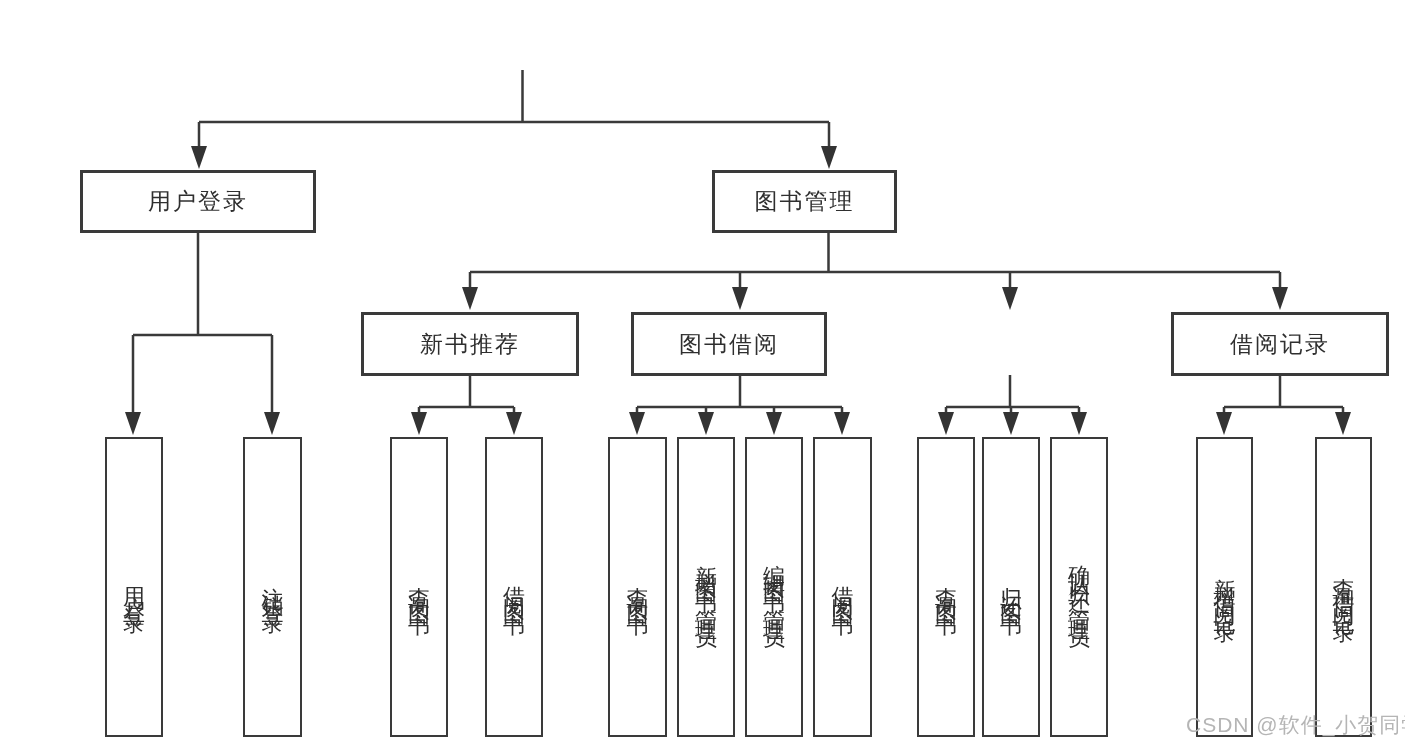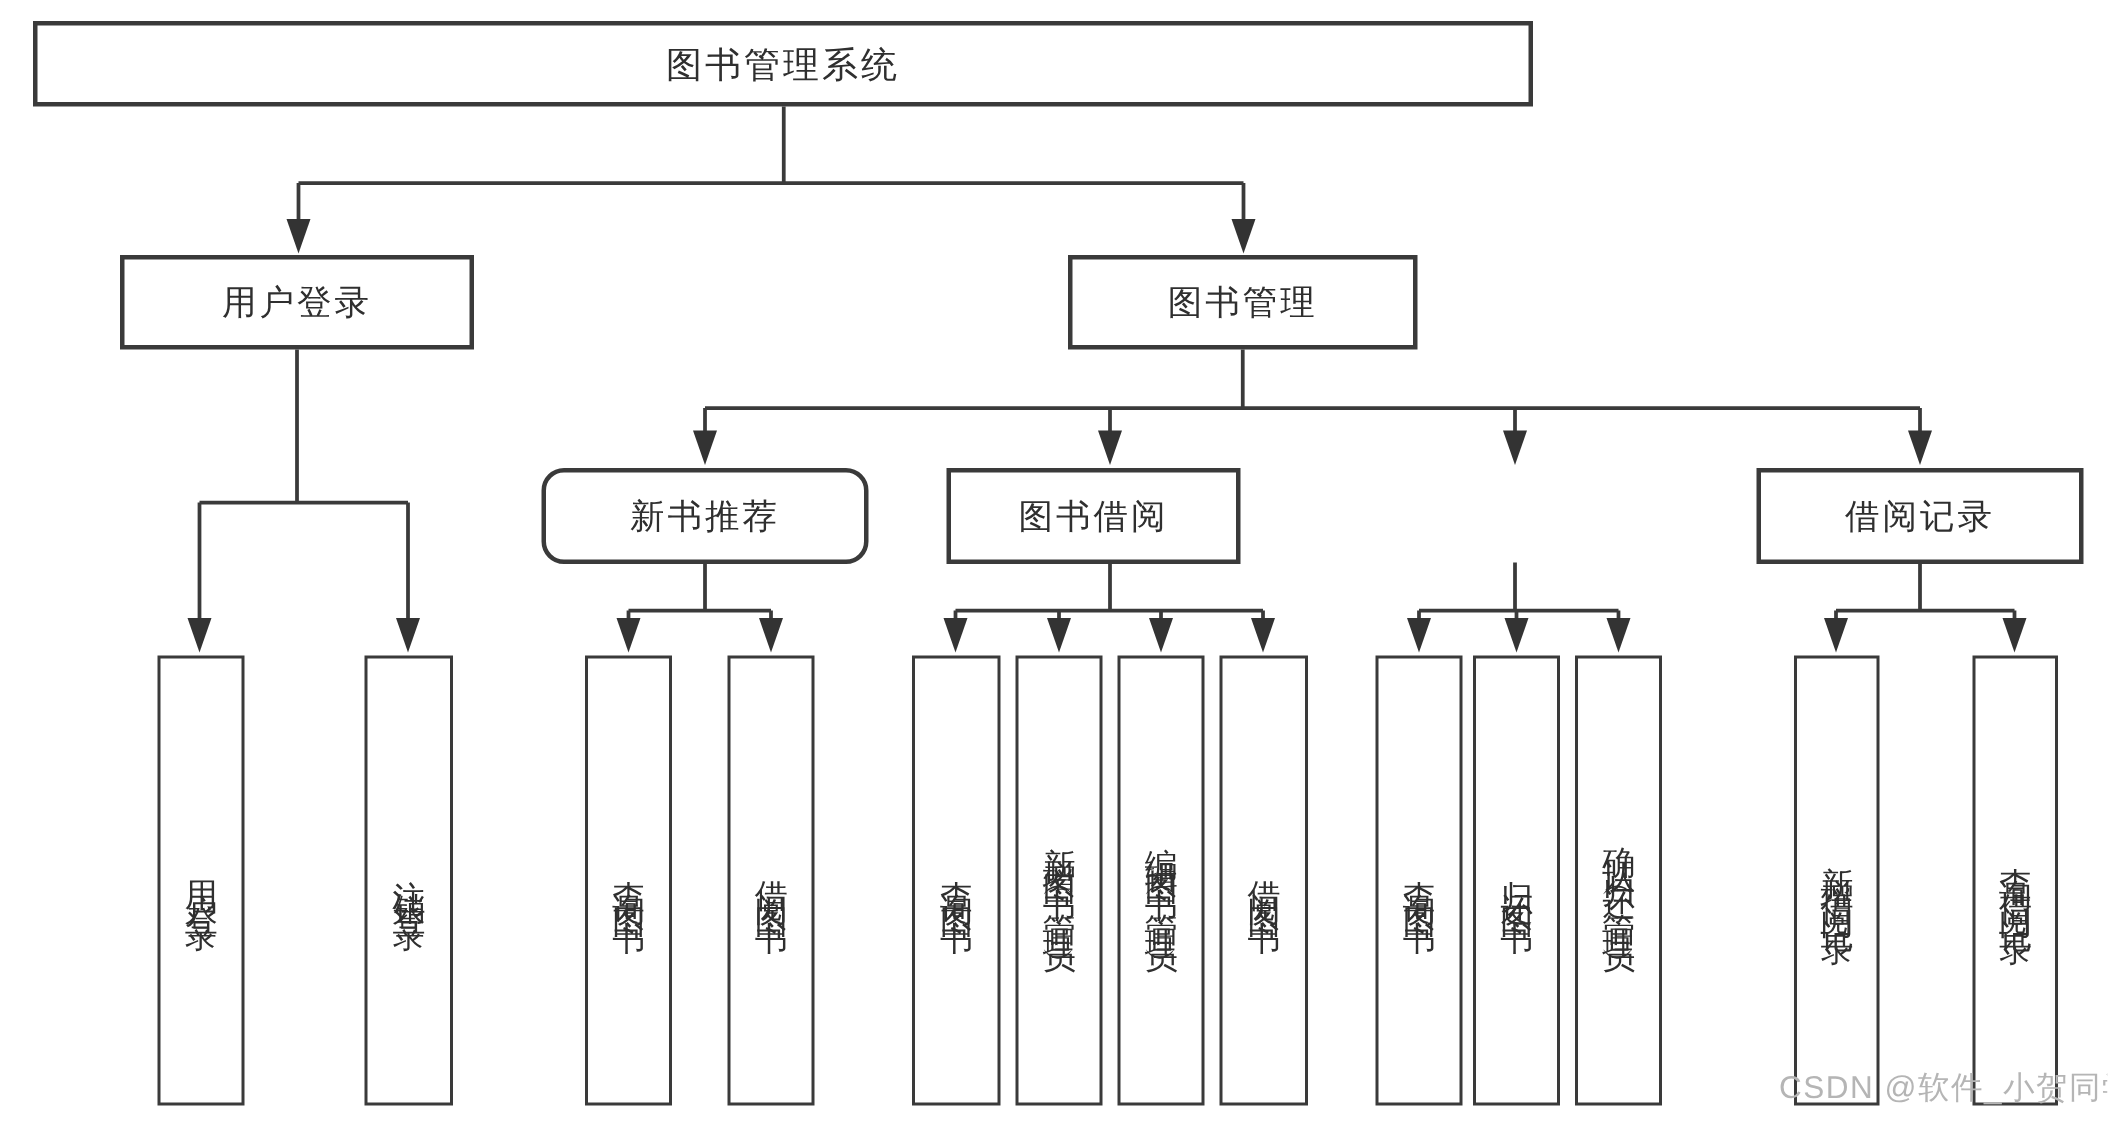--- a/index.html
+++ b/index.html
@@ -111,32 +111,29 @@
       <polygon points="766,412 782,412 774,435"></polygon>
       <polygon points="834,412 850,412 842,435"></polygon>
       <polygon points="938,412 954,412 946,435"></polygon>
       <polygon points="1003,412 1019,412 1011,435"></polygon>
       <polygon points="1071,412 1087,412 1079,435"></polygon>
       <polygon points="1216,412 1232,412 1224,435"></polygon>
       <polygon points="1335,412 1351,412 1343,435"></polygon>
     </g>
   </svg>
 
-  <div class="node h root" style="left:22px; top:14px; width:1000px; height:57px;">
-    <span>图书管理系统</span>
-  </div>
 
   <div class="node h" style="left:80px; top:170px; width:236px; height:63px;">
     <span>用户登录</span>
   </div>
-  <div class="node h" style="left:712px; top:170px; width:233px; height:63px;">
+  <div class="node h" style="left:712px; top:170px; width:185px; height:63px;">
     <span>图书管理</span>
   </div>
 
-  <div class="node h" style="left:361px; top:312px; width:218px; height:64px;border-radius:15px;">
+  <div class="node h" style="left:361px; top:312px; width:218px; height:64px;">
     <span>新书推荐</span>
   </div>
   <div class="node h" style="left:631px; top:312px; width:196px; height:64px;">
     <span>图书借阅</span>
   </div>
   <div class="node h" style="left:1171px; top:312px; width:218px; height:64px;">
     <span>借阅记录</span>
   </div>
 
   <div class="node v" style="left:105px; top:437px; width:58px; height:300px;">

